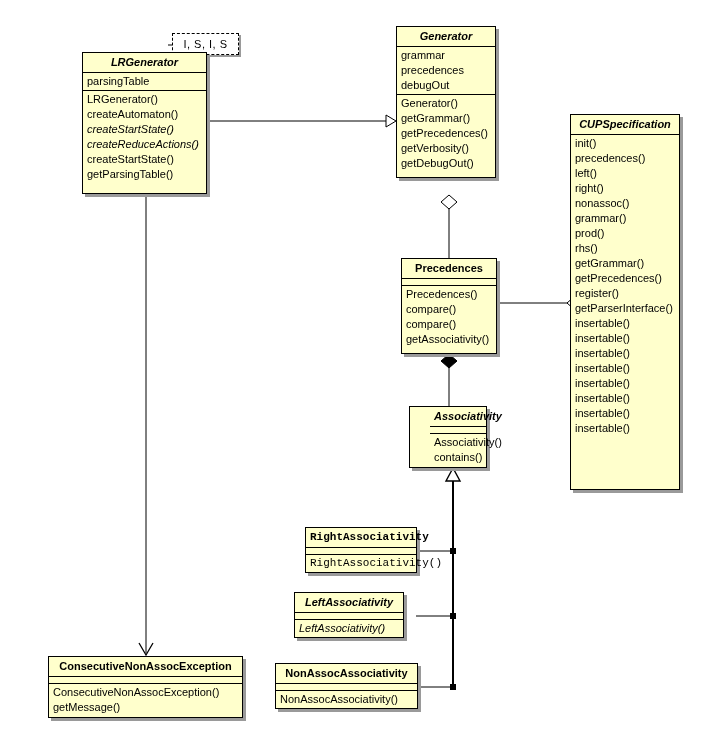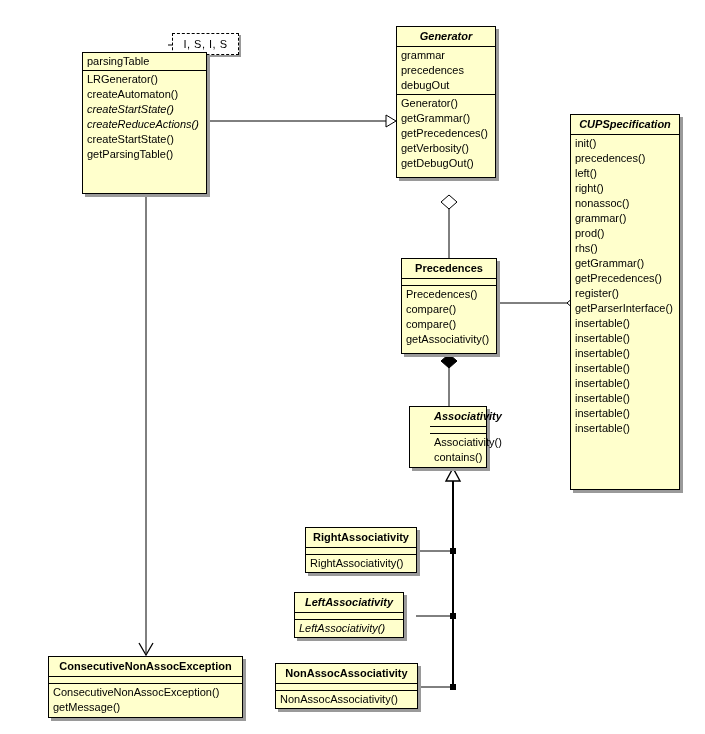--- a/index.html
+++ b/index.html
@@ -134,20 +134,21 @@
       <line x1="168" y1="45" x2="176" y2="45" stroke="#000" stroke-width="1"></line>
     </g>
   </svg>
 
   <div class="tmpl-note" style="left:172px; top:33px; width:67px; height:22px;">
     <span>I, S, I, S</span>
   </div>
 
   <div id="classes">
       <div class="uml-class" style="left: 82px; top: 52px; width: 125px; height: 142px;">
+        <div class="uml-name abstract">LRGenerator</div>
         <div class="uml-attrs">
           <div class="uml-row">parsingTable</div>
         </div>
         <div class="uml-ops">
           <div class="uml-row">LRGenerator()</div>
           <div class="uml-row">createAutomaton()</div>
           <div class="uml-row abstract">createStartState()</div>
           <div class="uml-row abstract">createReduceActions()</div>
           <div class="uml-row">createStartState()</div>
           <div class="uml-row">getParsingTable()</div>
@@ -204,21 +205,21 @@
         </div>
       </div>
       <div class="uml-class" style="left: 409px; top: 406px; width: 78px; height: 62px; padding-left: 20px;">
         <div class="uml-name abstract">Associativity</div>
         <div class="uml-attrs empty"></div>
         <div class="uml-ops">
           <div class="uml-row">Associativity()</div>
           <div class="uml-row">contains()</div>
         </div>
       </div>
-      <div class="uml-class" style="left: 305px; top: 527px; width: 112px; height: 46px;">
+      <div class="uml-class" style="left: 305px; top: 527px; width: 112px; height: 46px; font-family: Liberation Mono, monospace;">
         <div class="uml-name">RightAssociativity</div>
         <div class="uml-attrs empty"></div>
         <div class="uml-ops">
           <div class="uml-row">RightAssociativity()</div>
         </div>
       </div>
       <div class="uml-class" style="left: 294px; top: 592px; width: 110px; height: 46px; font-style: italic;">
         <div class="uml-name">LeftAssociativity</div>
         <div class="uml-attrs empty"></div>
         <div class="uml-ops">

